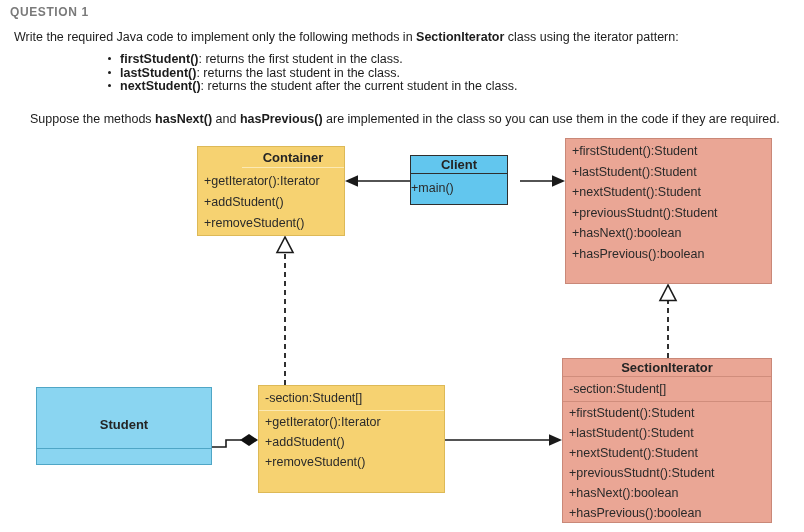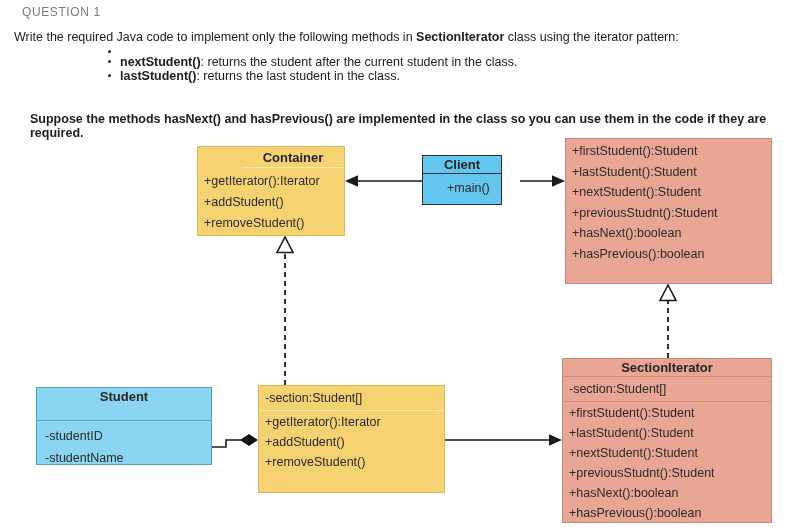--- a/index.html
+++ b/index.html
@@ -10,21 +10,21 @@
     --ink:#222222; --heading-gray:#7A7A7A; --line:#1A1A1A;
   }
   html,body{margin:0;padding:0;}
   body{
     width:804px;height:532px;position:relative;background:#ffffff;
     font-family:"Liberation Sans", sans-serif;color:var(--ink);
     overflow:hidden;
   }
   .abs{position:absolute;}
   .q-heading{
-    left:22px;top:5px;font-size:12px;font-weight:normal;color:var(--heading-gray);
+    left:10px;top:5px;font-size:12px;font-weight:bold;color:var(--heading-gray);
     letter-spacing:.6px;
   }
   .q-text{font-size:12.5px;line-height:14px;color:#1c1c1c;}
   .q-intro{left:14px;top:30px;width:740px;}
   .bullets{left:108px;top:53px;}
   .bullet-row{display:flex;align-items:baseline;font-size:12.5px;line-height:13.6px;color:#1c1c1c;}
   .bullet-dot{
     width:3px;height:3px;border-radius:50%;background:#1c1c1c;
     margin-right:9px;position:relative;top:-3px;flex:0 0 auto;
   }
@@ -57,32 +57,33 @@
 </head>
 <body>
 
 <div class="abs q-heading">QUESTION 1</div>
 
 <p class="abs q-text q-intro" style="margin:0;"><span>Write the required Java code to implement only the following methods in </span><b>SectionIterator</b><span> class using the iterator pattern:</span></p>
 
 <div class="abs bullets">
   <div class="bullet-row">
     <span class="bullet-dot"></span>
+    <span><b>firstStudent()</b><span>: returns the first student in the class.</span></span>
+  </div>
+  <div class="bullet-row">
+    <span class="bullet-dot"></span>
+    <span><b>lastStudent()</b><span>: returns the last student in the class.</span></span>
   </div>
   <div class="bullet-row">
     <span class="bullet-dot"></span>
     <span><b>nextStudent()</b><span>: returns the student after the current student in the class.</span></span>
   </div>
-  <div class="bullet-row">
-    <span class="bullet-dot"></span>
-    <span><b>lastStudent()</b><span>: returns the last student in the class.</span></span>
-  </div>
 </div>
 
-<p class="abs q-text q-note" style="margin:0;font-weight:bold;"><span>Suppose the methods </span><b>hasNext()</b><span> and </span><b>hasPrevious()</b><span> are implemented in the class so you can use them in the code if they are required.</span></p>
+<p class="abs q-text q-note" style="margin:0;"><span>Suppose the methods </span><b>hasNext()</b><span> and </span><b>hasPrevious()</b><span> are implemented in the class so you can use them in the code if they are required.</span></p>
 
 <svg class="connectors" width="804" height="532" viewBox="0 0 804 532">
 
   <line x1="357" y1="181" x2="422" y2="181" stroke="#1a1a1a" stroke-width="1.6"></line>
   <polygon points="345,181 358,175.2 358,186.8" fill="#1a1a1a"></polygon>
 
   <line x1="520" y1="181" x2="553" y2="181" stroke="#1a1a1a" stroke-width="1.6"></line>
   <polygon points="565,181 552,175.2 552,186.8" fill="#1a1a1a"></polygon>
 
   <line x1="285" y1="385" x2="285" y2="253" stroke="#1a1a1a" stroke-width="1.8" stroke-dasharray="5,4"></line>
@@ -100,44 +101,40 @@
 
 <div class="uml-box box-yellow" style="left:197px;top:146px;width:148px;height:90px;">
   <div class="uml-title" style="height:21px;line-height:21px;margin-left:44px;">Container</div>
   <div style="padding:3px 0 0 6px;">
     <div class="uml-row" style="line-height:21px;">+getIterator():Iterator</div>
     <div class="uml-row" style="line-height:21px;">+addStudent()</div>
     <div class="uml-row" style="line-height:21px;">+removeStudent()</div>
   </div>
 </div>
 
-<div class="uml-box box-client" style="left:422px;top:155px;width:80px;height:50px;">
+<div class="uml-box box-client" style="left:410px;top:155px;width:98px;height:50px;">
   <div class="uml-title" style="height:18px;line-height:18px;">Client</div>
-  <div style="padding:2px 0 0 24px;">
+  <div style="padding:2px 0 0 0;">
     <div class="uml-row" style="line-height:24px;">+main()</div>
   </div>
 </div>
 
 <div class="uml-box box-salmon" style="left:565px;top:138px;width:207px;height:146px;">
   <div style="padding:2px 0 0 6px;">
     <div class="uml-row" style="line-height:20.5px;">+firstStudent():Student</div>
     <div class="uml-row" style="line-height:20.5px;">+lastStudent():Student</div>
     <div class="uml-row" style="line-height:20.5px;">+nextStudent():Student</div>
     <div class="uml-row" style="line-height:20.5px;">+previousStudnt():Student</div>
     <div class="uml-row" style="line-height:20.5px;">+hasNext():boolean</div>
     <div class="uml-row" style="line-height:20.5px;">+hasPrevious():boolean</div>
   </div>
 </div>
 
 <div class="uml-box box-student" style="left:36px;top:387px;width:176px;height:78px;">
-  <div class="uml-title" style="height:33px;line-height:17px;">Student</div>
-  <div style="padding:4px 0 0 8px;">
-    <div class="uml-row" style="line-height:22px;">-studentID</div>
-    <div class="uml-row" style="line-height:22px;">-studentName</div>
-  </div>
+  <div class="uml-title" style="height:33px;line-height:17px;margin-top:28px;">Student</div>
 </div>
 
 <div class="uml-box box-yellow" style="left:258px;top:385px;width:187px;height:108px;">
   <div class="uml-row attr-row" style="line-height:24px;height:25px;padding-left:6px;">-section:Student[]</div>
   <div style="padding:1px 0 0 6px;">
     <div class="uml-row" style="line-height:20px;">+getIterator():Iterator</div>
     <div class="uml-row" style="line-height:20px;">+addStudent()</div>
     <div class="uml-row" style="line-height:20px;">+removeStudent()</div>
   </div>
 </div>

